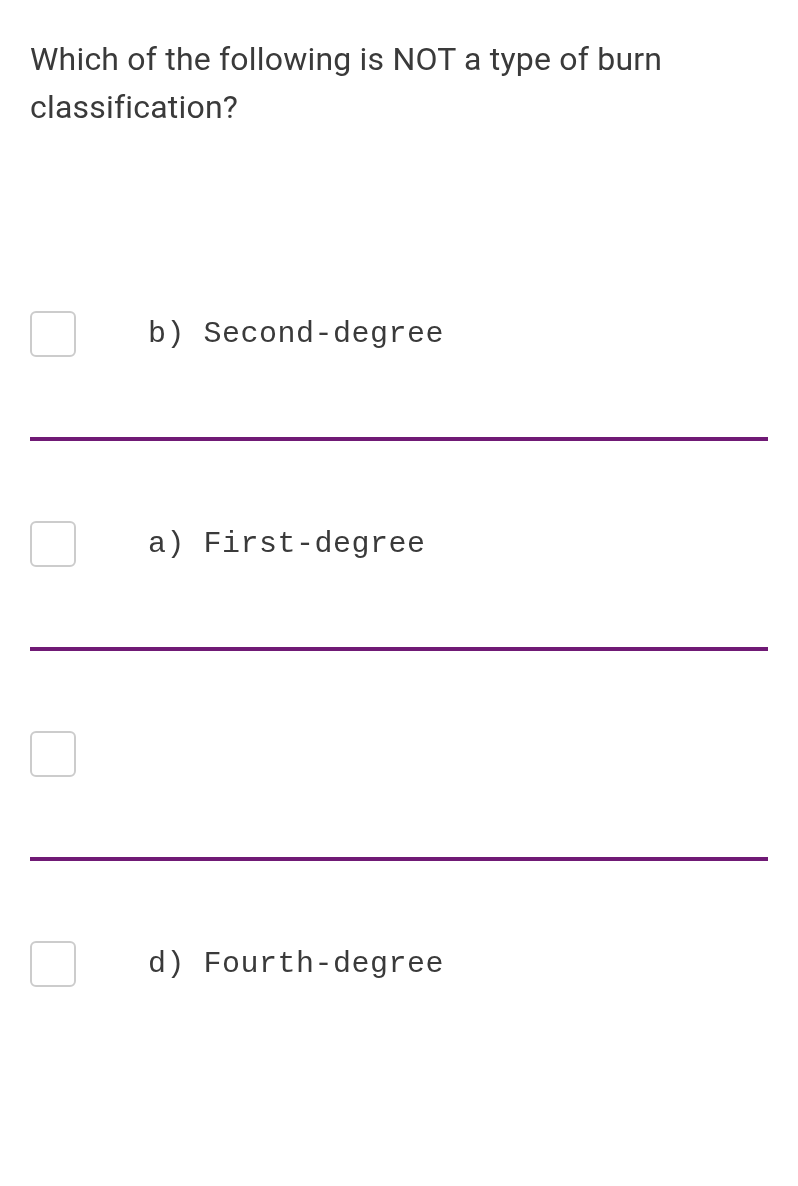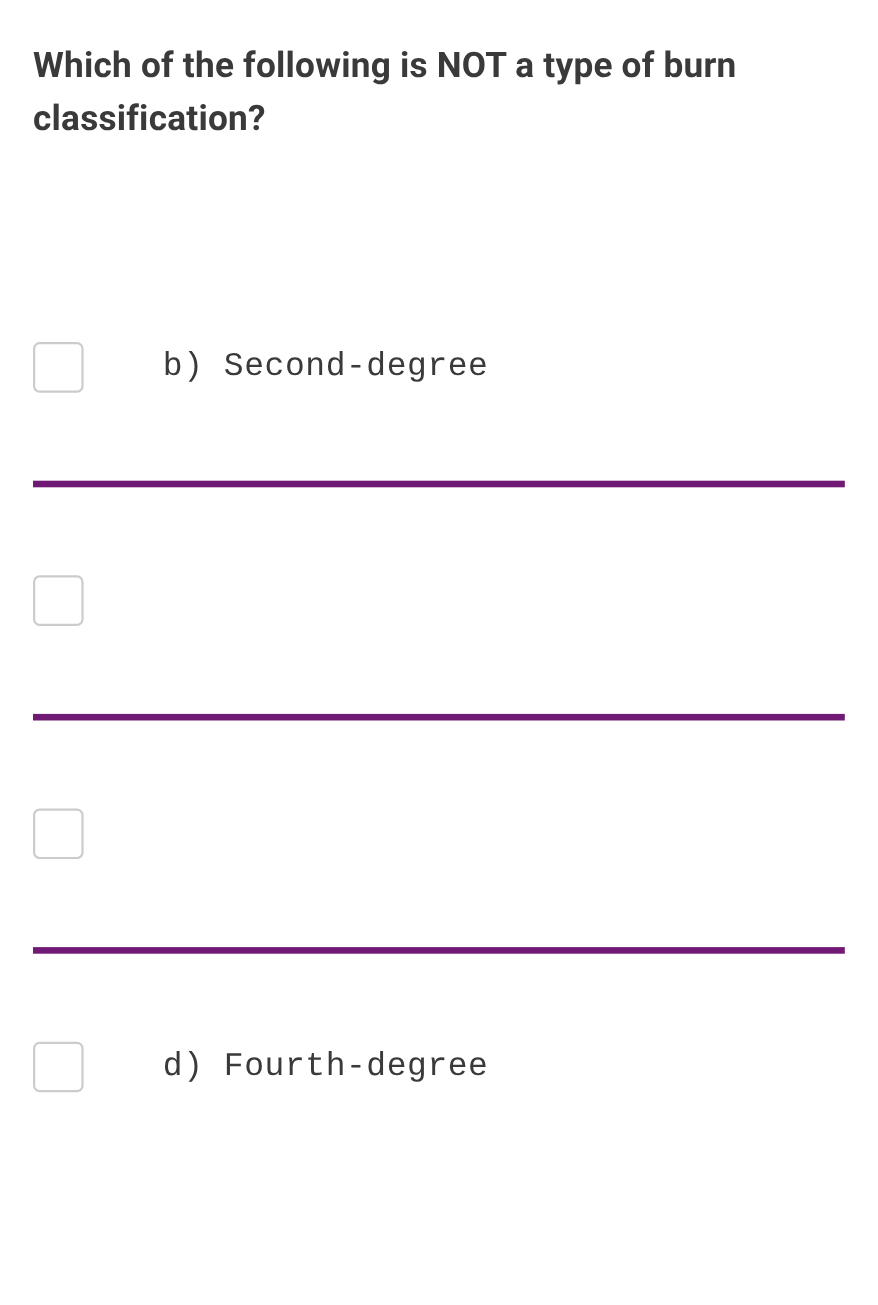--- a/index.html
+++ b/index.html
@@ -13,29 +13,29 @@
       width: 798px;
       color: #3a3a3a;
     }
     .question-container {
       padding: 35px 30px 0 30px;
     }
     .question-text {
       font-size: 32px;
       line-height: 1.5;
       color: #3a3a3a;
-      font-weight: 700;
+      font-weight: 400;
       margin-bottom: 100px;
       letter-spacing: 0.2px;
     }
     .option-row {
       display: flex;
       align-items: center;
       padding: 80px 0;
-      border-bottom: 6px solid #701a75;
+      border-bottom: 4px solid #701a75;
     }
     .option-row:last-child {
       border-bottom: none;
     }
     .checkbox {
       width: 46px;
       height: 46px;
       border: 2px solid #cccccc;
       border-radius: 6px;
       background: #ffffff;
@@ -57,20 +57,21 @@
 <div class="question-container">
   <div class="question-text">Which of the following is NOT a type of burn classification?</div>
 
   <div class="option-row">
     <div class="checkbox"></div>
     <div class="option-label">b) Second-degree</div>
   </div>
 
   <div class="option-row">
     <div class="checkbox"></div>
+    <div class="option-label">a) First-degree</div>
   </div>
 
   <div class="option-row">
     <div class="checkbox"></div>
   </div>
 
   <div class="option-row">
     <div class="checkbox"></div>
     <div class="option-label">d) Fourth-degree</div>
   </div>

